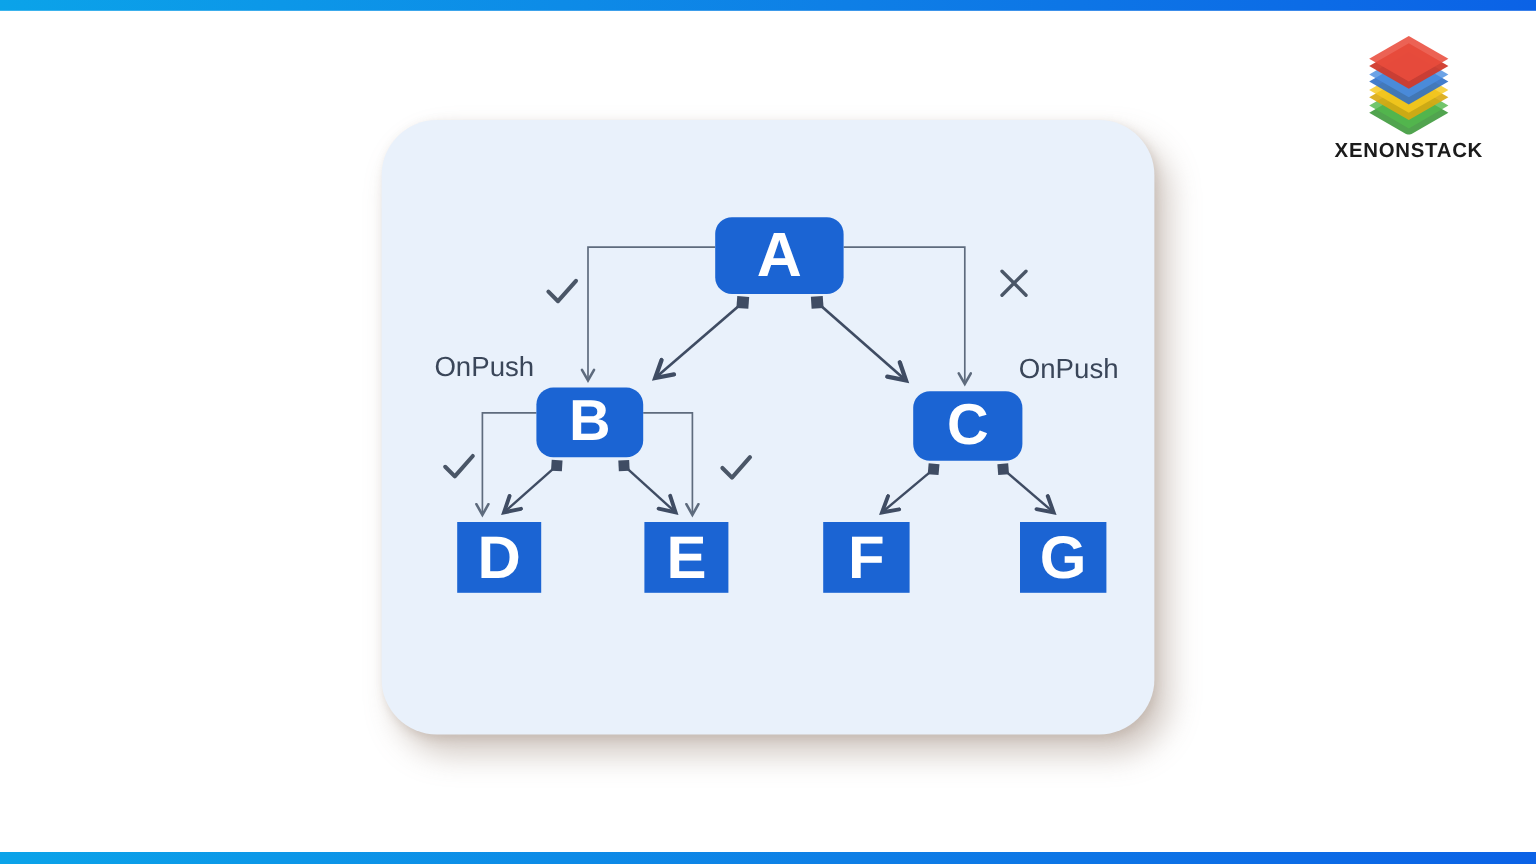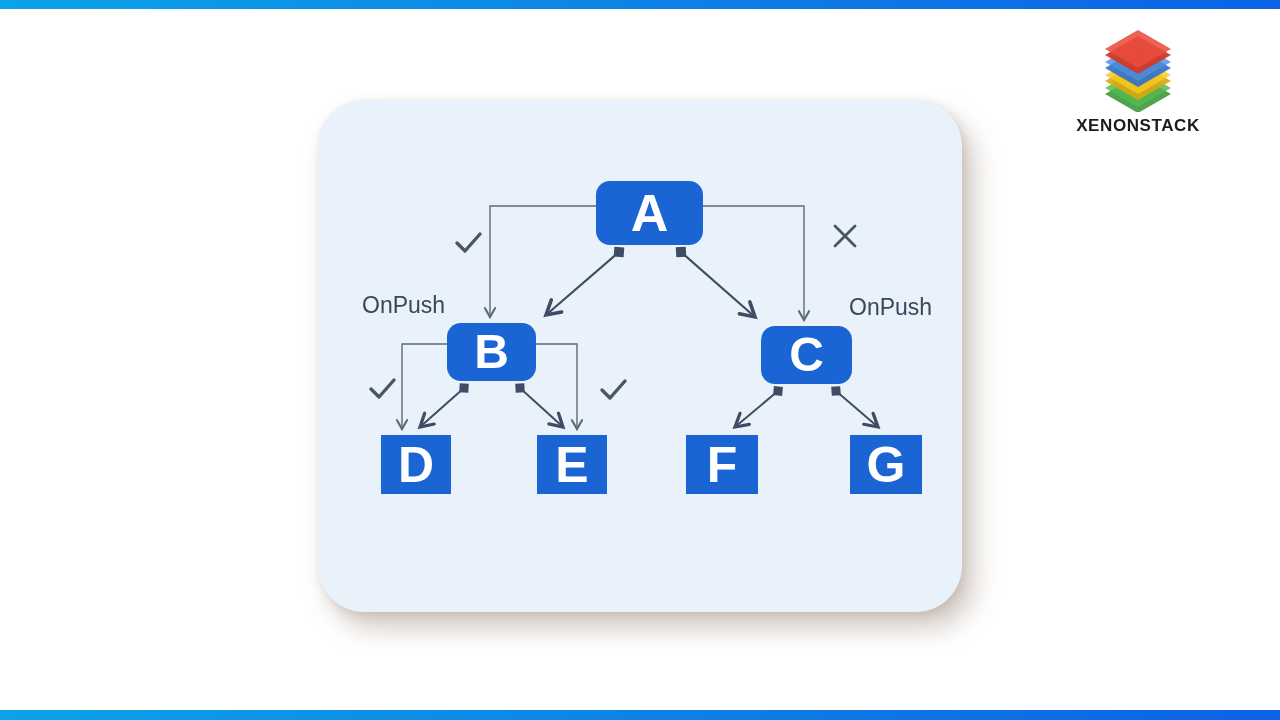--- a/index.html
+++ b/index.html
@@ -7,21 +7,21 @@
     width:1280px;height:720px;position:relative;overflow:hidden;
     background:#ffffff;
     font-family:"Liberation Sans", sans-serif;
   }
   
   .accent-bar{position:absolute;left:0;width:1280px;background:linear-gradient(90deg,#0BA3E9 0%,#0E7FE6 55%,#0B62E6 100%);}
   .accent-bar.top{top:0;height:9px;}
   .accent-bar.bottom{top:710px;height:10px;}
 
   
-  .brand{position:absolute;left:1068px;top:28px;width:140px;text-align:center;}
+  .brand{position:absolute;left:1104px;top:28px;width:140px;text-align:center;}
   .brand .logo-icon{display:block;margin:0 auto;}
   .brand .brand-name{
     margin-top:4px;font-size:17px;font-weight:700;letter-spacing:.6px;color:#1b1b1b;
   }
 
   
   .panel{
     position:absolute;left:318px;top:100px;width:644px;height:512px;
     background:#E9F1FB;border-radius:46px;
     box-shadow:12px 16px 26px rgba(156,136,121,.45), 2px 3px 8px rgba(156,136,121,.25);

